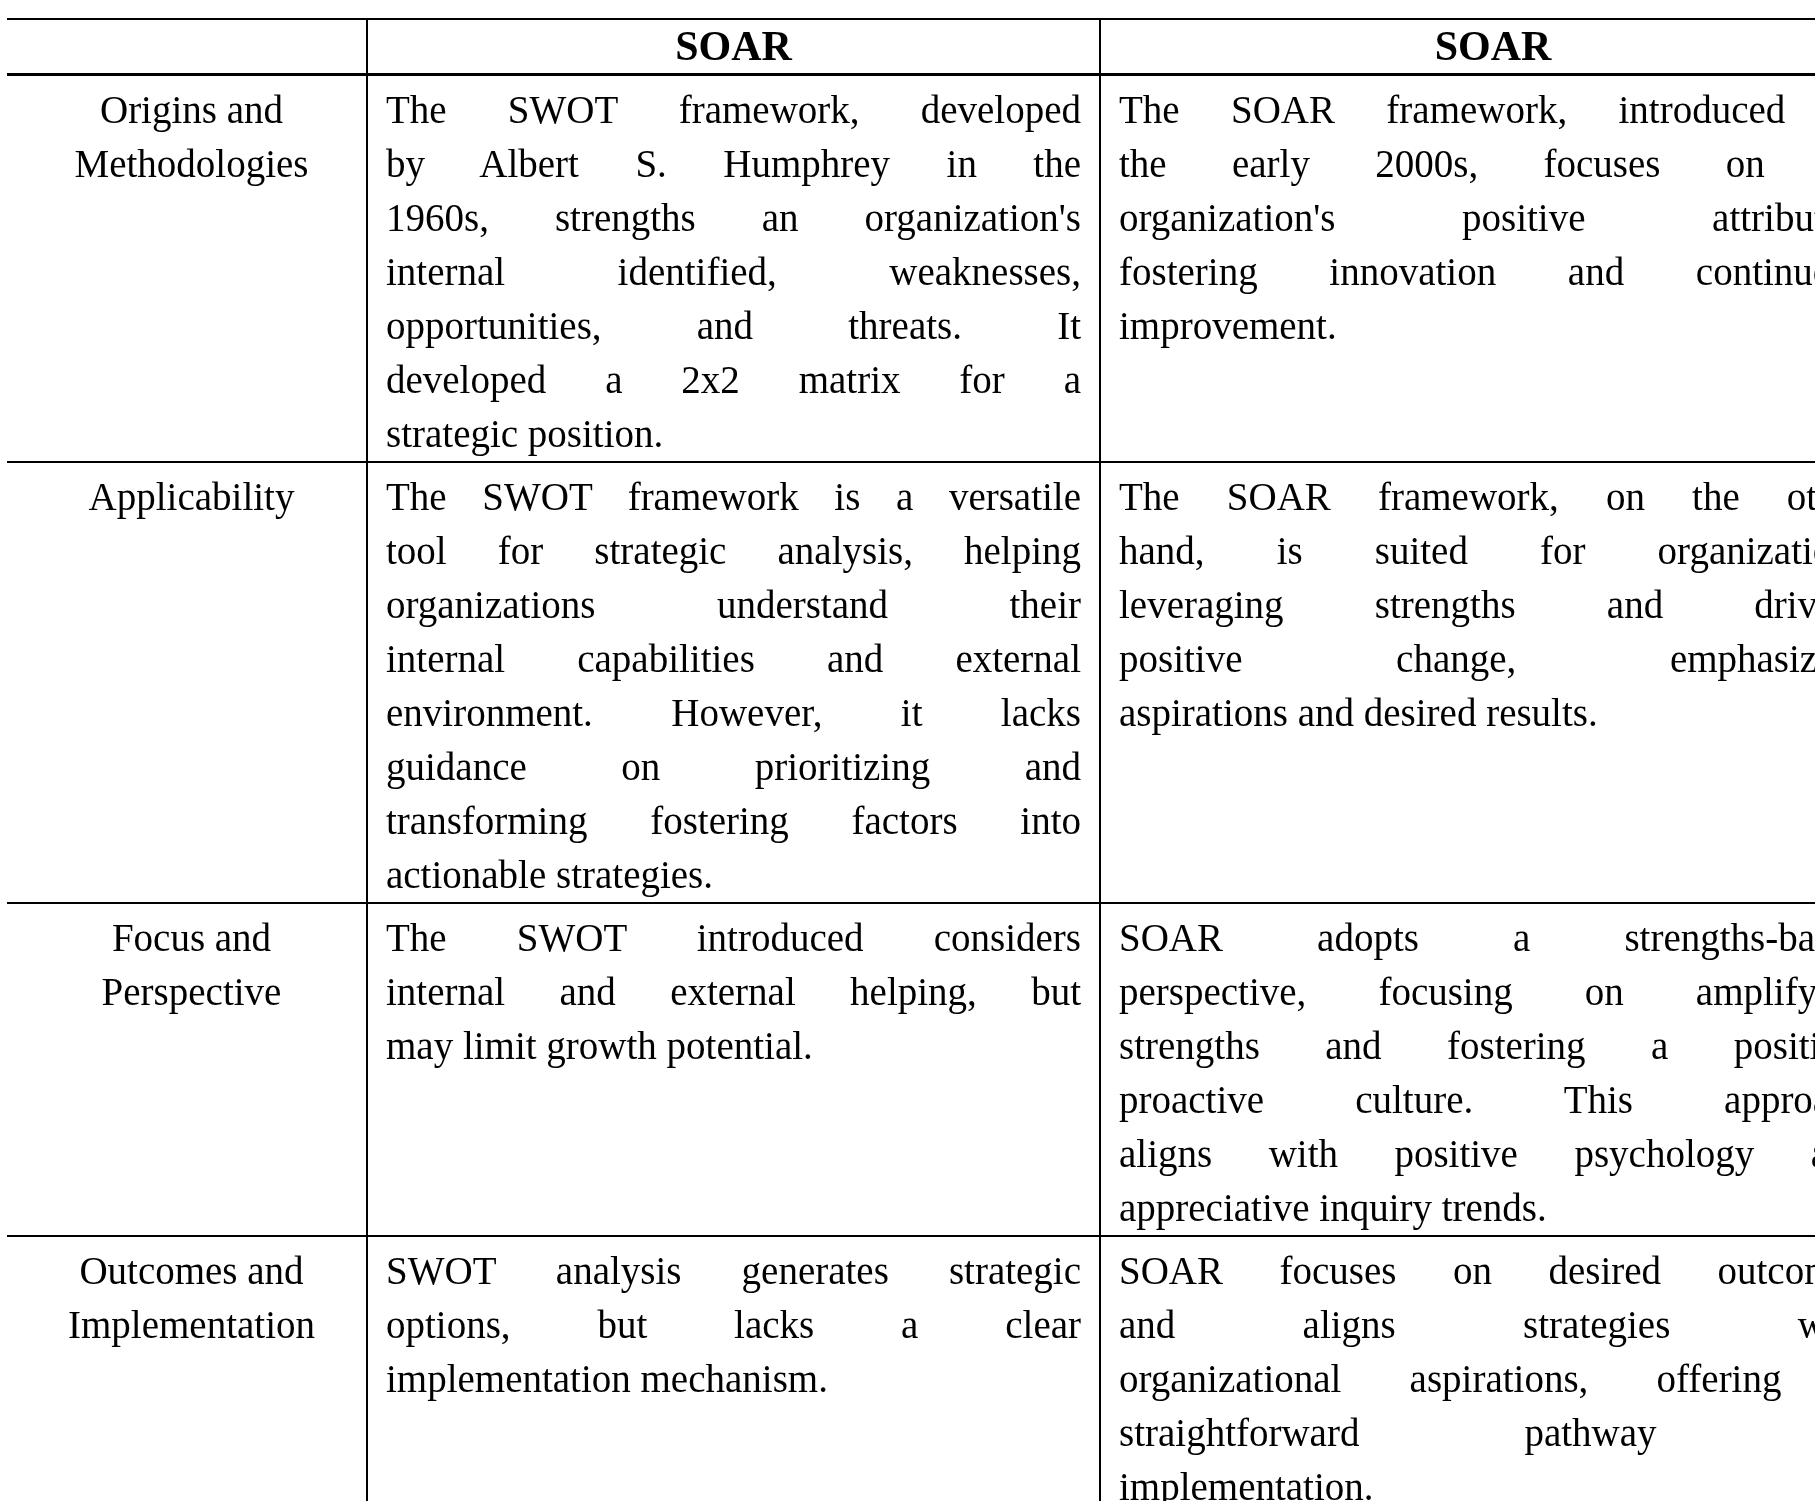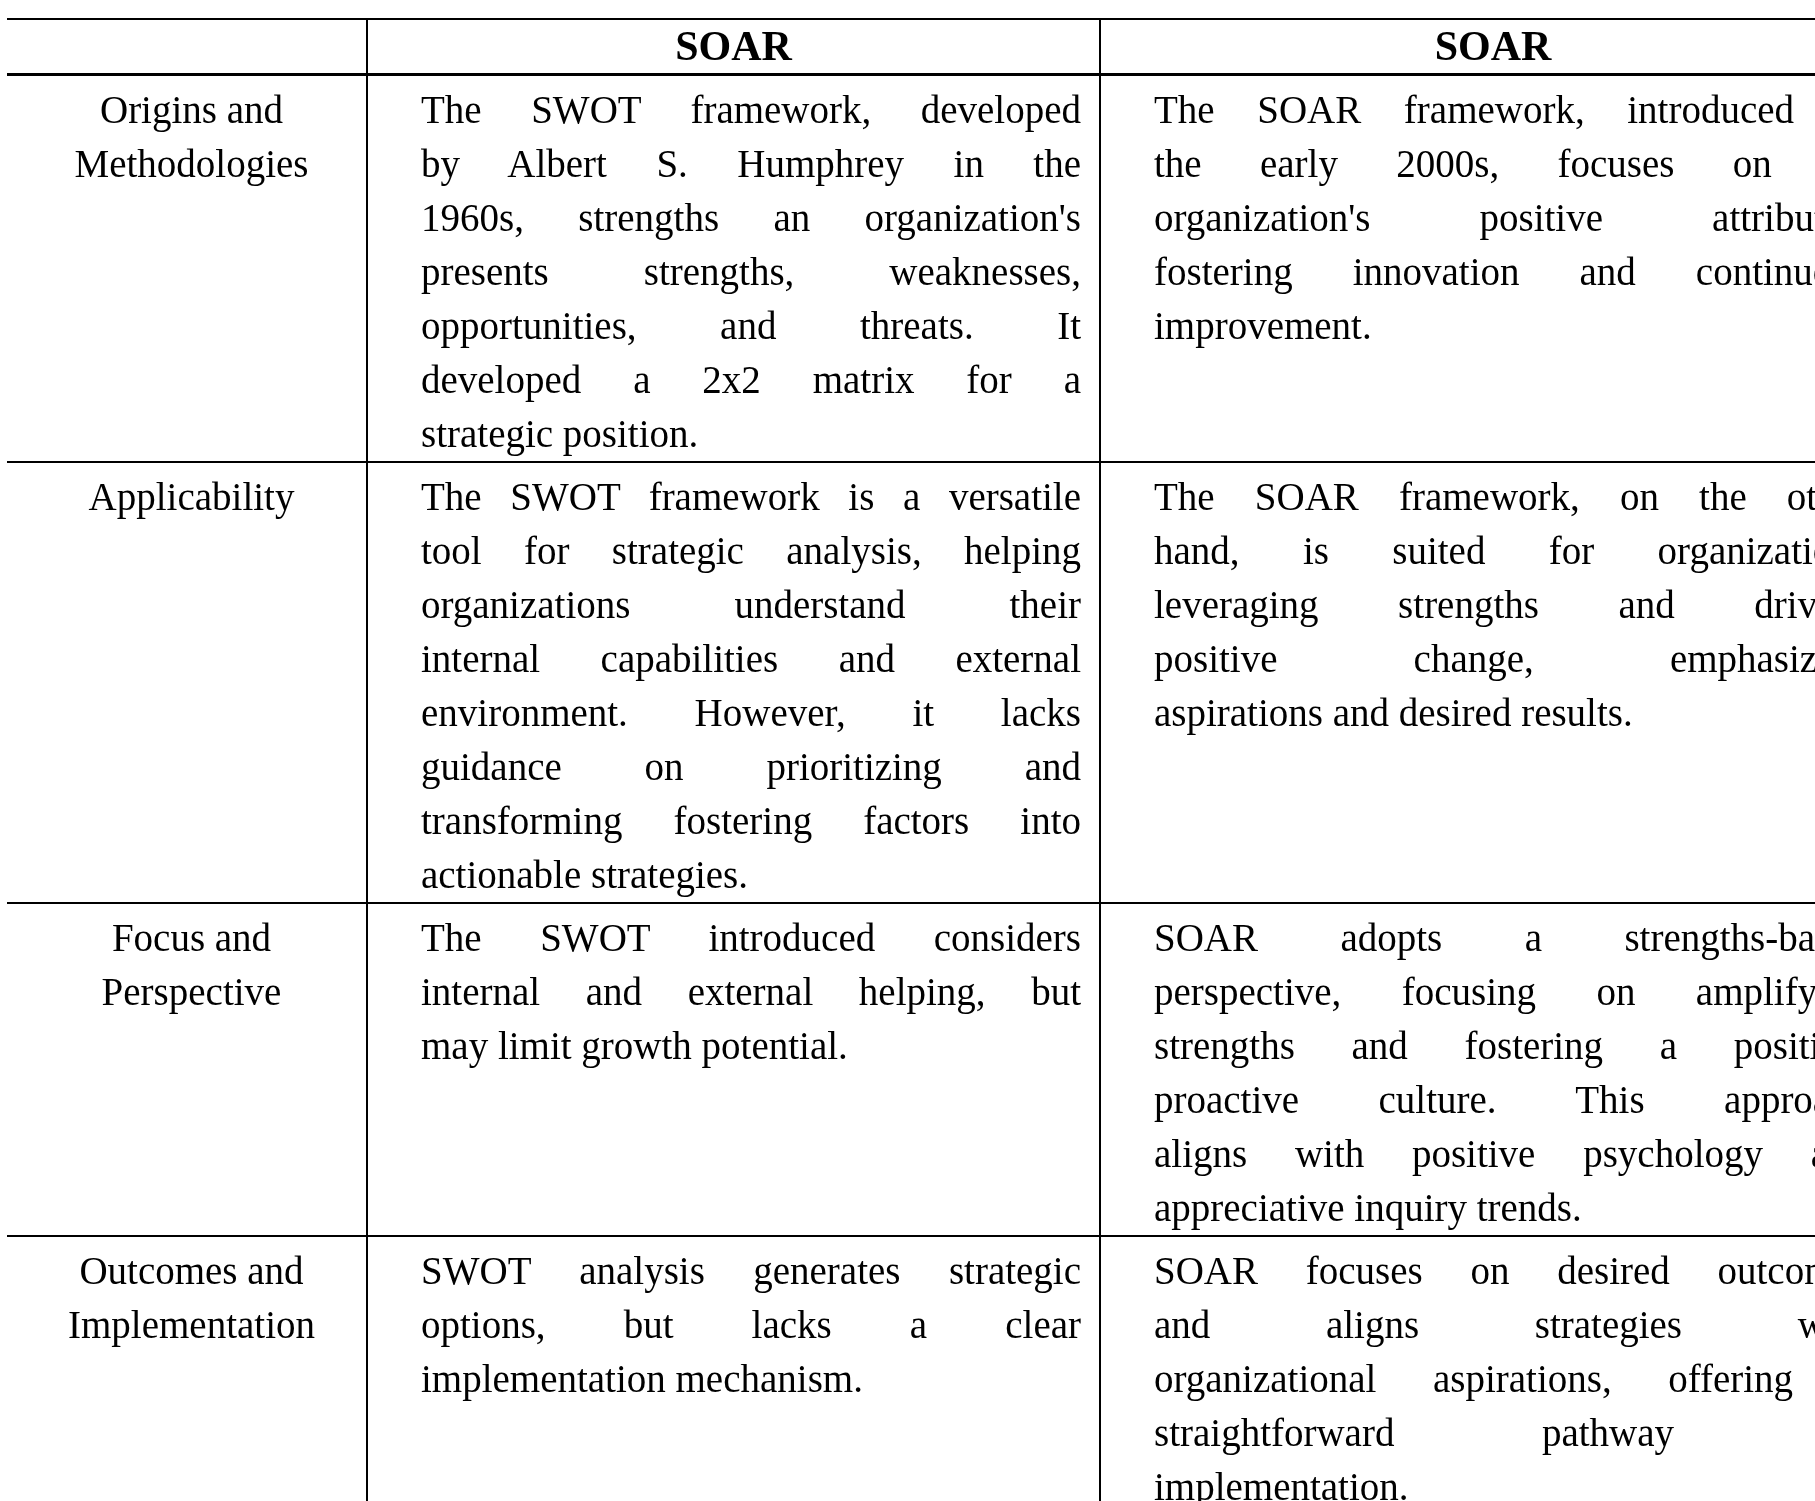--- a/index.html
+++ b/index.html
@@ -67,21 +67,20 @@
   td.body-cell {
     font-size: 39px;
     line-height: 54px;
     padding: 7px 18px 0 18px;
   }
   td.body-cell .line {
     white-space: nowrap;
     text-align: justify;
     text-align-last: justify;
     overflow: visible;
-    margin-left: 35px;
   }
   td.body-cell .line.last {
     text-align: left;
     text-align-last: left;
   }
 </style>
 </head>
 <body>
 
 <div class="table-wrap">
@@ -98,21 +97,21 @@
         <th class="header-cell">SOAR</th>
       </tr>
     </thead>
     <tbody>
         <tr>
           <td class="label-cell">Origins and Methodologies</td>
           <td class="body-cell">
             <div class="line">The SWOT framework, developed</div>
             <div class="line">by Albert S. Humphrey in the</div>
             <div class="line">1960s, strengths an organization's</div>
-            <div class="line">presents strengths, weaknesses,</div>
+            <div class="line">internal identified, weaknesses,</div>
             <div class="line">opportunities, and threats. It</div>
             <div class="line">developed a 2x2 matrix for a</div>
             <div class="line last">strategic position.</div>
           </td>
           <td class="body-cell">
             <div class="line">The SOAR framework, introduced in</div>
             <div class="line">the early 2000s, focuses on an</div>
             <div class="line">organization's positive attributes,</div>
             <div class="line">fostering innovation and continuous</div>
             <div class="line last">improvement.</div>

